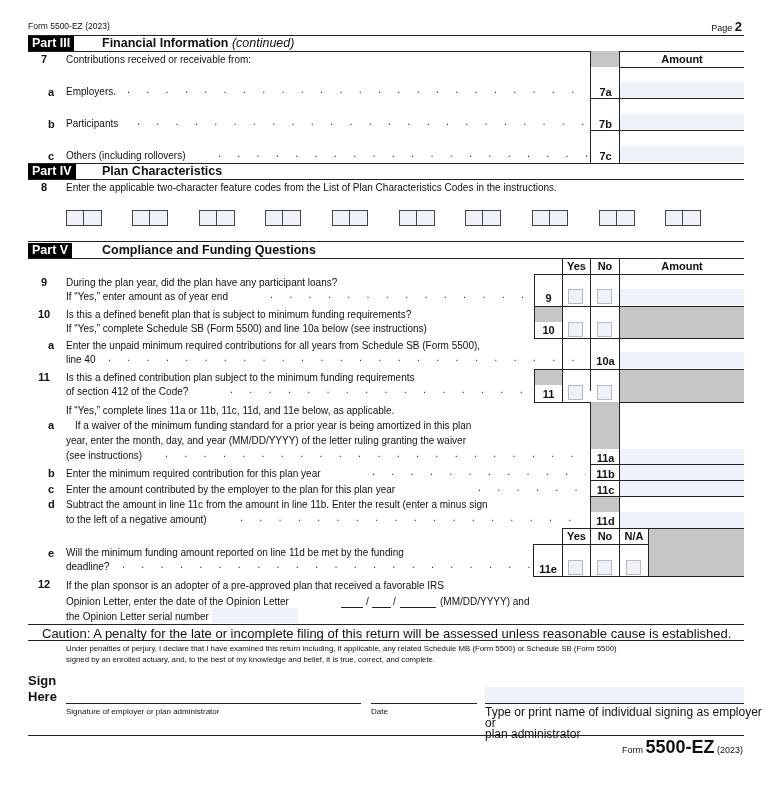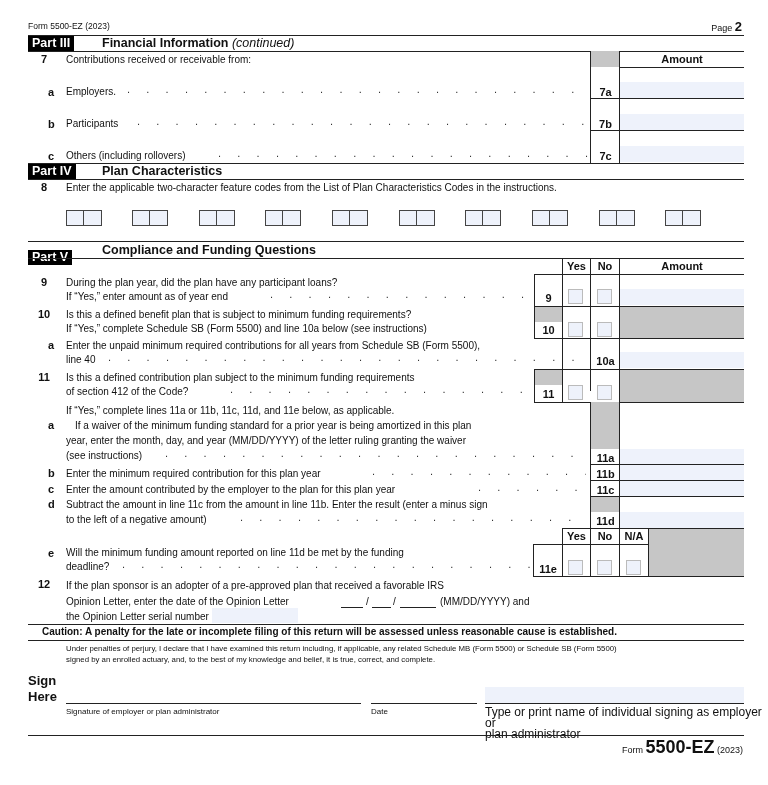--- a/index.html
+++ b/index.html
@@ -86,21 +86,21 @@
 <div class="codebox" style="left:265px;top:210px;"></div>
 <div class="codebox" style="left:332px;top:210px;"></div>
 <div class="codebox" style="left:399px;top:210px;"></div>
 <div class="codebox" style="left:465px;top:210px;"></div>
 <div class="codebox" style="left:532px;top:210px;"></div>
 <div class="codebox" style="left:599px;top:210px;"></div>
 <div class="codebox" style="left:665px;top:210px;"></div>
 
 <div class="hline" style="left:28px;width:716px;top:241px;"></div>
 
-<div class="part-tag" style="left:28px;top:243px;margin-top:7px;">Part V</div>
+<div class="part-tag" style="left:28px;top:243px;">Part V</div>
 <div class="part-title" style="left:94px;top:243px;">Compliance and Funding Questions</div>
 <div class="hline" style="left:28px;width:716px;top:258px;"></div>
 
 <div class="vline" style="left:562px;top:258px;height:129px;"></div>
 <div class="vline" style="left:590px;top:258px;height:133px;"></div>
 <div class="vline" style="left:619px;top:258px;height:129px;"></div>
 <div class="colhdr" style="left:563px;top:260px;width:27px;">Yes</div>
 <div class="colhdr" style="left:591px;top:260px;width:28px;">No</div>
 <div class="colhdr" style="left:620px;top:260px;width:124px;">Amount</div>
 <div class="hline" style="left:534px;width:210px;top:274px;"></div>
@@ -213,21 +213,21 @@
 <div class="abs" style="left:341px;top:595px;width:22px;height:13px;border-bottom:1px solid #222;"></div>
 <div class="txt" style="left:366px;top:595px;">/</div>
 <div class="abs" style="left:372px;top:595px;width:19px;height:13px;border-bottom:1px solid #222;"></div>
 <div class="txt" style="left:393px;top:595px;">/</div>
 <div class="abs" style="left:400px;top:595px;width:36px;height:13px;border-bottom:1px solid #222;"></div>
 <div class="txt" style="left:440px;top:595px;">(MM/DD/YYYY) and</div>
 <div class="txt" style="left:66px;top:610px;">the Opinion Letter serial number</div>
 <div class="field" style="left:212px;top:608px;width:86px;height:15px;"></div>
 
 <div class="hline" style="left:28px;width:716px;top:624px;"></div>
-<div class="abs" style="left:42px;top:626px;font-weight:bold;font-size:10px;white-space:nowrap;">Caution: A penalty for the late or incomplete filing of this return will be assessed unless reasonable cause is established.</div>
+<div class="abs" style="left:42px;top:626px;font-weight:normal;font-size:13px;white-space:nowrap;">Caution: A penalty for the late or incomplete filing of this return will be assessed unless reasonable cause is established.</div>
 <div class="hline" style="left:28px;width:716px;top:640px;"></div>
 
 <div class="abs" style="left:66px;top:644px;font-size:7.8px;white-space:nowrap;">Under penalties of perjury, I declare that I have examined this return including, if applicable, any related Schedule MB (Form 5500) or Schedule SB (Form 5500)</div>
 <div class="abs" style="left:66px;top:655px;font-size:7.8px;white-space:nowrap;">signed by an enrolled actuary, and, to the best of my knowledge and belief, it is true, correct, and complete.</div>
 <div class="abs" style="left:28px;top:673px;font-weight:bold;font-size:13px;line-height:16px;">
   <div>Sign</div>
   <div>Here</div>
 </div>
 <div class="abs" style="left:66px;top:686px;width:295px;height:18px;border-bottom:1px solid #222;"></div>
 <div class="abs" style="left:371px;top:686px;width:106px;height:18px;border-bottom:1px solid #222;"></div>

